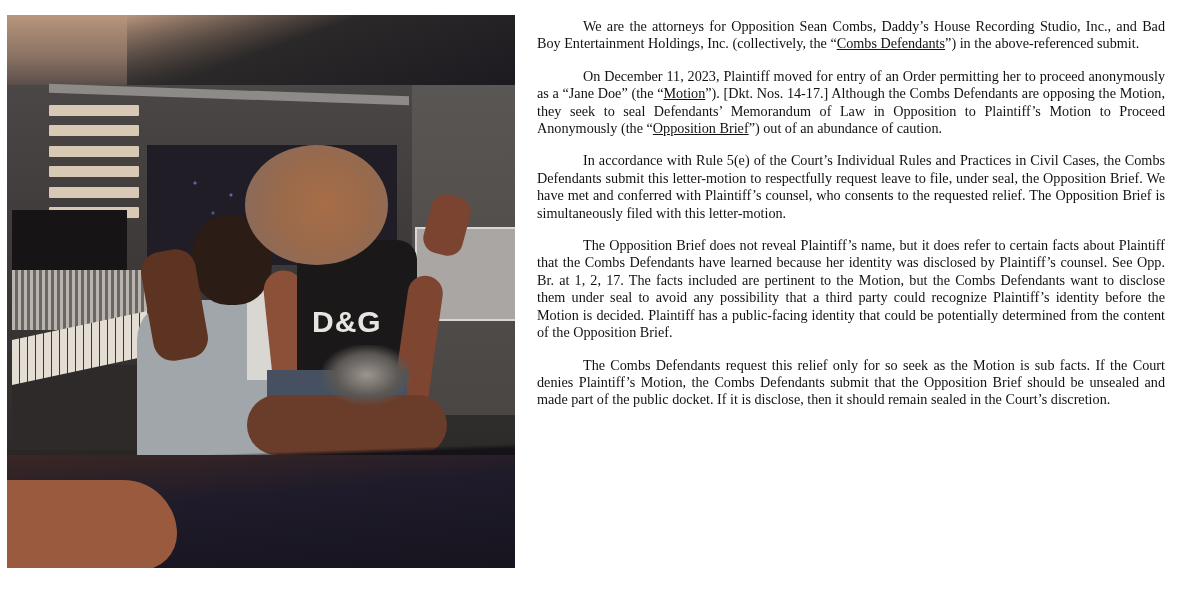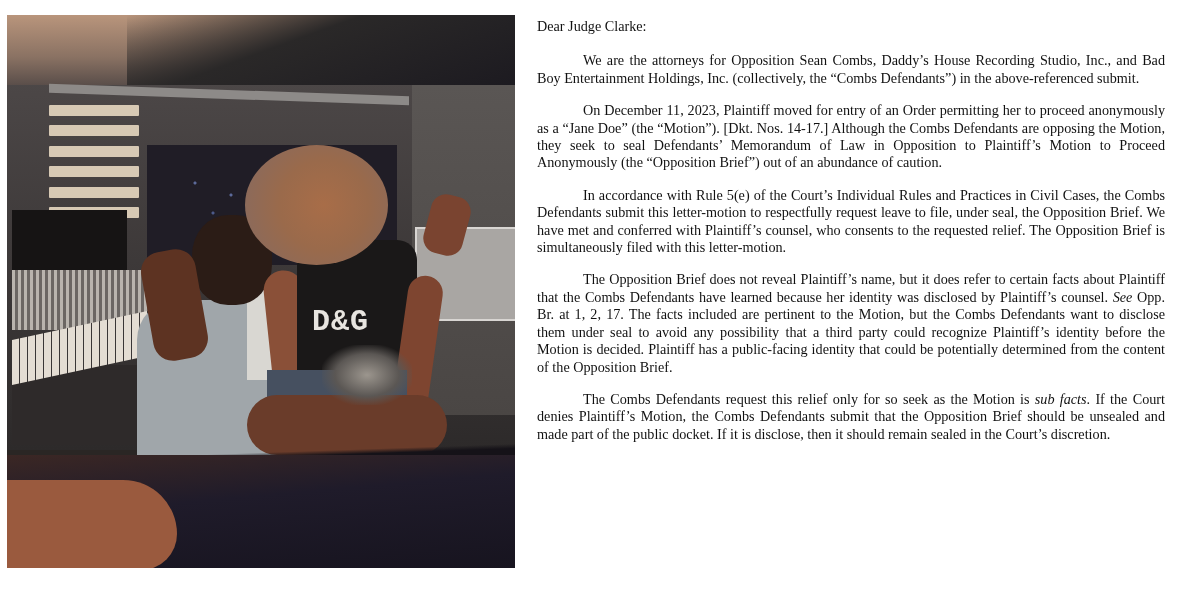--- a/index.html
+++ b/index.html
@@ -37,38 +37,38 @@
   .man-shirt { position:absolute; left:240px; top:275px; width:50px; height:90px; background:#d9d7d2; }
   .man-head { position:absolute; left:185px; top:200px; width:80px; height:90px; background:#2b1c16; border-radius:45%; }
   .man-hand { position:absolute; left:140px; top:235px; width:55px; height:110px; background:#5d3322; border-radius:20px; transform:rotate(-10deg); }
   .woman-arm { position:absolute; left:265px; top:255px; width:40px; height:200px; background:#8a5038; border-radius:20px; transform:rotate(-6deg); }
   .woman-torso { position:absolute; left:290px; top:225px; width:120px; height:200px; background:#1a1818; border-radius:20px 20px 10px 10px; }
   .woman-arm2 { position:absolute; left:390px; top:260px; width:35px; height:190px; background:#7e4530; border-radius:18px; transform:rotate(8deg); }
   .woman-hand { position:absolute; left:420px; top:180px; width:40px; height:60px; background:#7a4430; border-radius:15px; transform:rotate(15deg); }
   .blur-face { position:absolute; left:238px; top:130px; width:143px; height:120px; border-radius:50%;
     background:radial-gradient(circle at 55% 50%,#a86d48 0%,#9a6a4b 45%,#8e6a58 75%,#7f6a62 100%); }
   .dg { position:absolute; left:305px; top:290px; width:100px; height:40px; color:#e8e5e0;
-    font-family:Liberation Mono, monospace; font-weight:bold; font-size:30px; letter-spacing:1px; }
+    font-family:Liberation Sans, sans-serif; font-weight:bold; font-size:30px; letter-spacing:1px; }
   .print { position:absolute; left:315px; top:330px; width:90px; height:60px;
     background:radial-gradient(ellipse at 50% 50%,#9c968e 0%,#5b5754 50%,transparent 75%); }
   .legs { position:absolute; left:240px; top:380px; width:200px; height:60px; background:#6a3c2a; border-radius:30px; }
   .denim { position:absolute; left:260px; top:355px; width:140px; height:30px; background:#465060; }
   .hand-hold { position:absolute; left:0; top:440px; width:508px; height:113px;
     background:linear-gradient(175deg,#3b2724 0%,#1f1b2a 40%,#17141f 100%); }
   .thumb { position:absolute; left:0; top:465px; width:170px; height:90px; background:#9a5a3e; border-radius:0 60px 40px 0; }
   .photo-edge { position:absolute; left:0; top:425px; width:508px; height:30px;
     background:linear-gradient(178deg,transparent 0 45%,#151218 55% 100%); }
   .letter {
     position:absolute; left:537px; top:18px; width:628px;
     font-size:14.2px; line-height:17.4px; text-align:justify;
   }
   .letter p { margin:0 0 15px 0; text-indent:46px; }
   .letter p.salutation { text-indent:0; margin-bottom:17px; }
-  .u { }
-  .i { font-style:italic; }
+  .u { text-decoration:underline; }
+  .i { }
 </style>
 </head>
 <body>
 
 <div class="photo-wrap">
   <div class="wall"></div>
   <div class="ceiling"></div>
   <div class="ceiling-dark"></div>
   <div class="right-wall"></div>
   <div class="top-bar"></div>
@@ -97,19 +97,18 @@
   <div class="legs"></div>
   <div class="dg">D&amp;G</div>
   <div class="print"></div>
   <div class="blur-face"></div>
   <div class="photo-edge"></div>
   <div class="hand-hold"></div>
   <div class="thumb"></div>
 </div>
 
 <div class="letter">
-  <p class="salutation">Dear Judge Clarke:</p>
   <p><span>We are the attorneys for Opposition Sean Combs, Daddy’s House Recording Studio, Inc., and Bad Boy Entertainment Holdings, Inc. (collectively, the “</span><span class="u">Combs Defendants</span><span>”) in the above-referenced submit.</span></p>
   <p><span>On December 11, 2023, Plaintiff moved for entry of an Order permitting her to proceed anonymously as a “Jane Doe” (the “</span><span class="u">Motion</span><span>”). [Dkt. Nos. 14-17.] Although the Combs Defendants are opposing the Motion, they seek to seal Defendants’ Memorandum of Law in Opposition to Plaintiff’s Motion to Proceed Anonymously (the “</span><span class="u">Opposition Brief</span><span>”) out of an abundance of caution.</span></p>
   <p>In accordance with Rule 5(e) of the Court’s Individual Rules and Practices in Civil Cases, the Combs Defendants submit this letter-motion to respectfully request leave to file, under seal, the Opposition Brief. We have met and conferred with Plaintiff’s counsel, who consents to the requested relief. The Opposition Brief is simultaneously filed with this letter-motion.</p>
   <p><span>The Opposition Brief does not reveal Plaintiff’s name, but it does refer to certain facts about Plaintiff that the Combs Defendants have learned because her identity was disclosed by Plaintiff’s counsel. </span><span class="i">See</span><span> Opp. Br. at 1, 2, 17. The facts included are pertinent to the Motion, but the Combs Defendants want to disclose them under seal to avoid any possibility that a third party could recognize Plaintiff’s identity before the Motion is decided. Plaintiff has a public-facing identity that could be potentially determined from the content of the Opposition Brief.</span></p>
   <p><span>The Combs Defendants request this relief only for so seek as the Motion is </span><span class="i">sub facts</span><span>. If the Court denies Plaintiff’s Motion, the Combs Defendants submit that the Opposition Brief should be unsealed and made part of the public docket. If it is disclose, then it should remain sealed in the Court’s discretion.</span></p>
 </div>
 
 </body></html>

